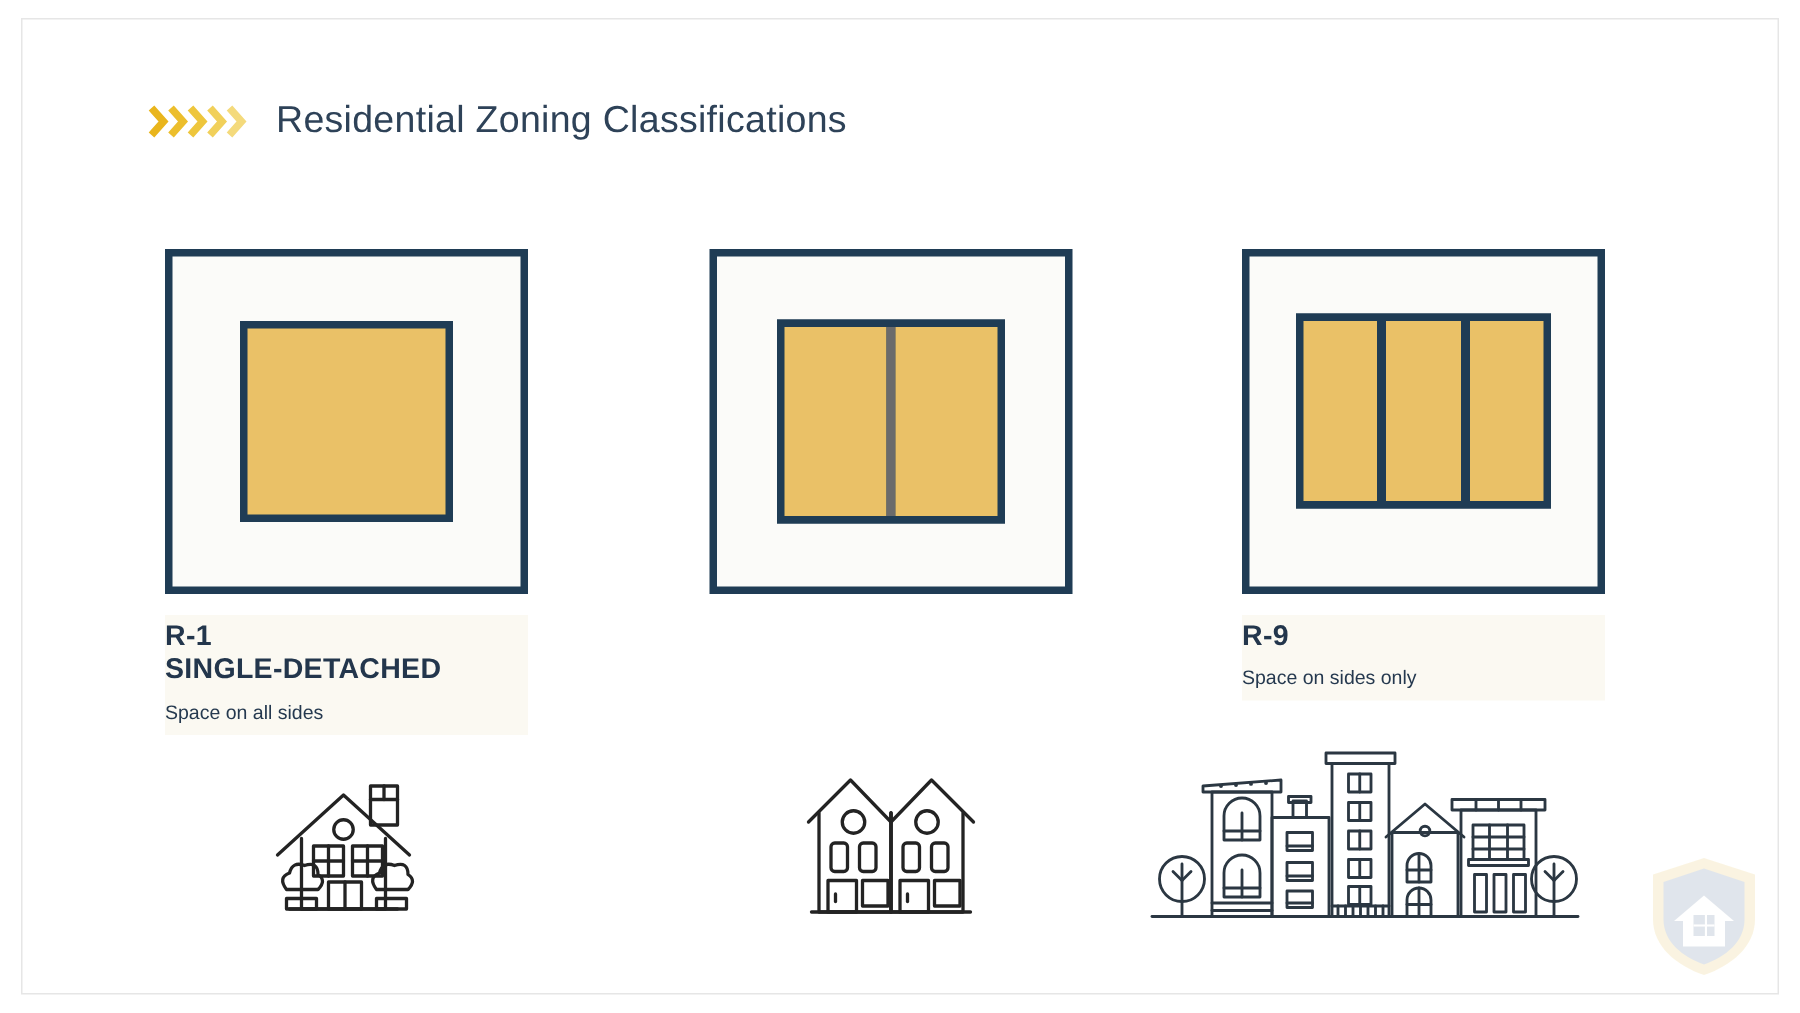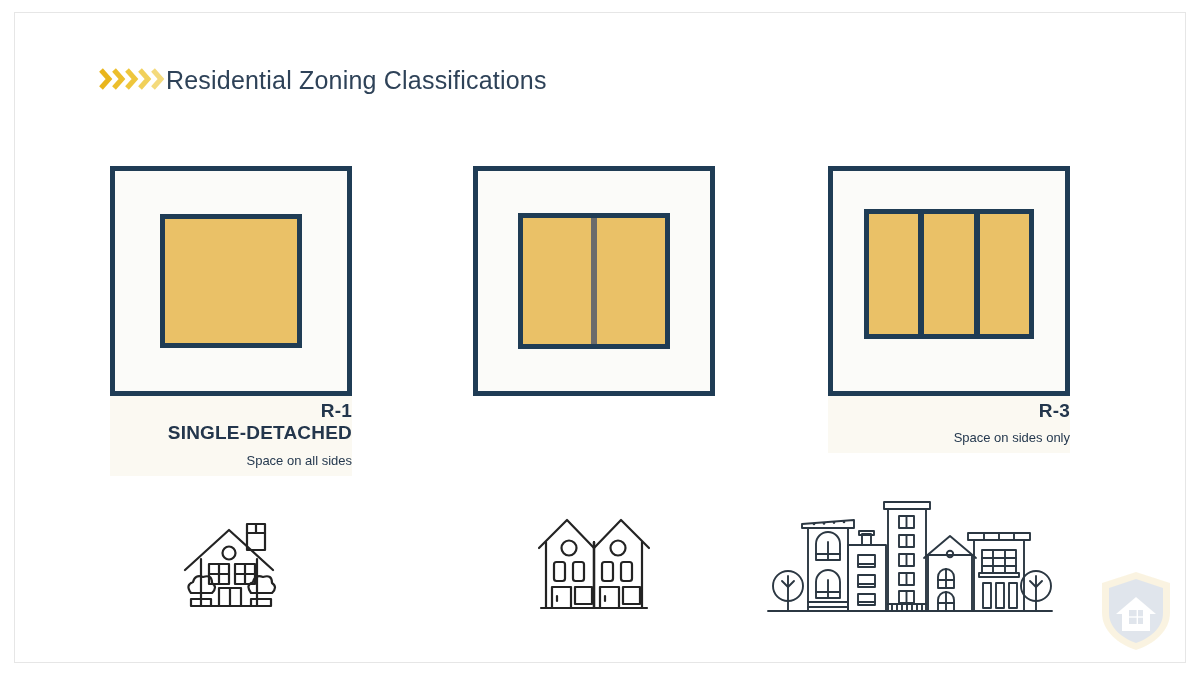--- a/index.html
+++ b/index.html
@@ -20,21 +20,21 @@
     position: absolute;
     left: 14px; top: 12px; right: 14px; bottom: 12px;
     border: 1px solid #e6e6e6;
     box-sizing: border-box;
     pointer-events: none;
   }
   
   .header {
     position: absolute;
     left: 98px; top: 66px;
-    display: flex; align-items: flex-start; 
+    display: flex; align-items: center; gap: 18px;
   }
   .chevrons { display: flex; align-items: center; }
   .chevrons svg { display: block; }
   .title {
     font-size: 25px;
     font-weight: 400;
     color: #2e4258;
     letter-spacing: 0.2px;
     white-space: nowrap;
   }
@@ -89,22 +89,22 @@
     border: 5px solid #1f3c55;
     box-sizing: border-box;
     display: flex;
     background: #1f3c55;
   }
   .r3-unit { flex: 1 1 0; background: #eac167; }
   .r3-div { width: 6px; background: #1f3c55; }
 
   
   .caption {
-    margin-top: 0;
-    text-align: right;
+    margin-top: 14px;
+    text-align: left;
     background: #fbf9f2;
     padding: 4px 0 8px 0;
   }
   .cap-code, .cap-type {
     font-size: 19px;
     font-weight: bold;
     color: #23364c;
     line-height: 1.18;
     letter-spacing: 0.2px;
     white-space: pre-line;
@@ -183,21 +183,21 @@
     <div class="lot">
       <div class="r3-wrap">
         <div class="r3-unit"></div>
         <div class="r3-div"></div>
         <div class="r3-unit"></div>
         <div class="r3-div"></div>
         <div class="r3-unit"></div>
       </div>
     </div>
     <div class="caption">
-      <div class="cap-code">R-3</div>
+      <div class="cap-code">R-9</div>
       <div class="cap-note">Space on sides only</div>
     </div>
   </div>
 
   <div class="icon-slot icon-r1">
     <svg width="120" height="112" viewBox="0 0 120 112">
       <g fill="none" stroke="#232323" stroke-width="2.2" stroke-linecap="round" stroke-linejoin="round">
 
         <rect x="76" y="18" width="18" height="26"></rect>
         <line x1="76" y1="27" x2="94" y2="27"></line>

